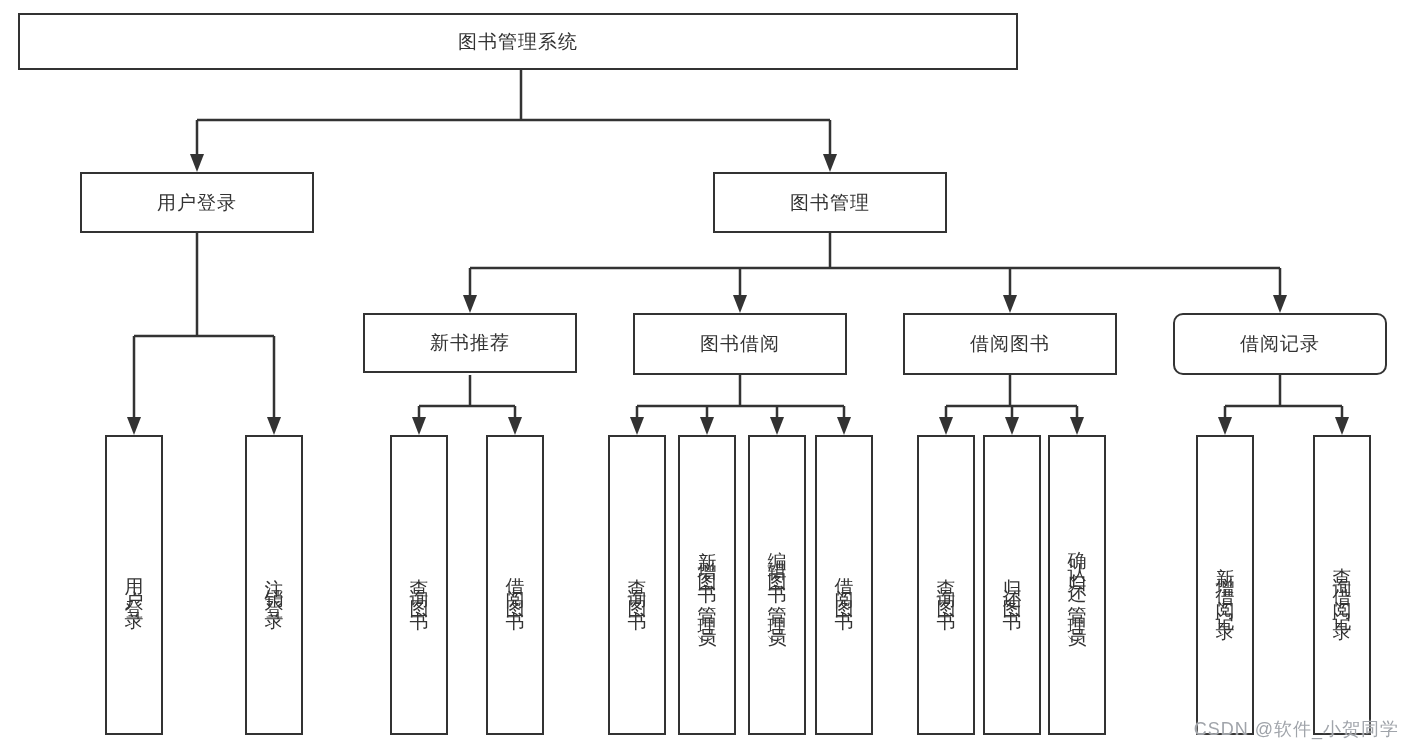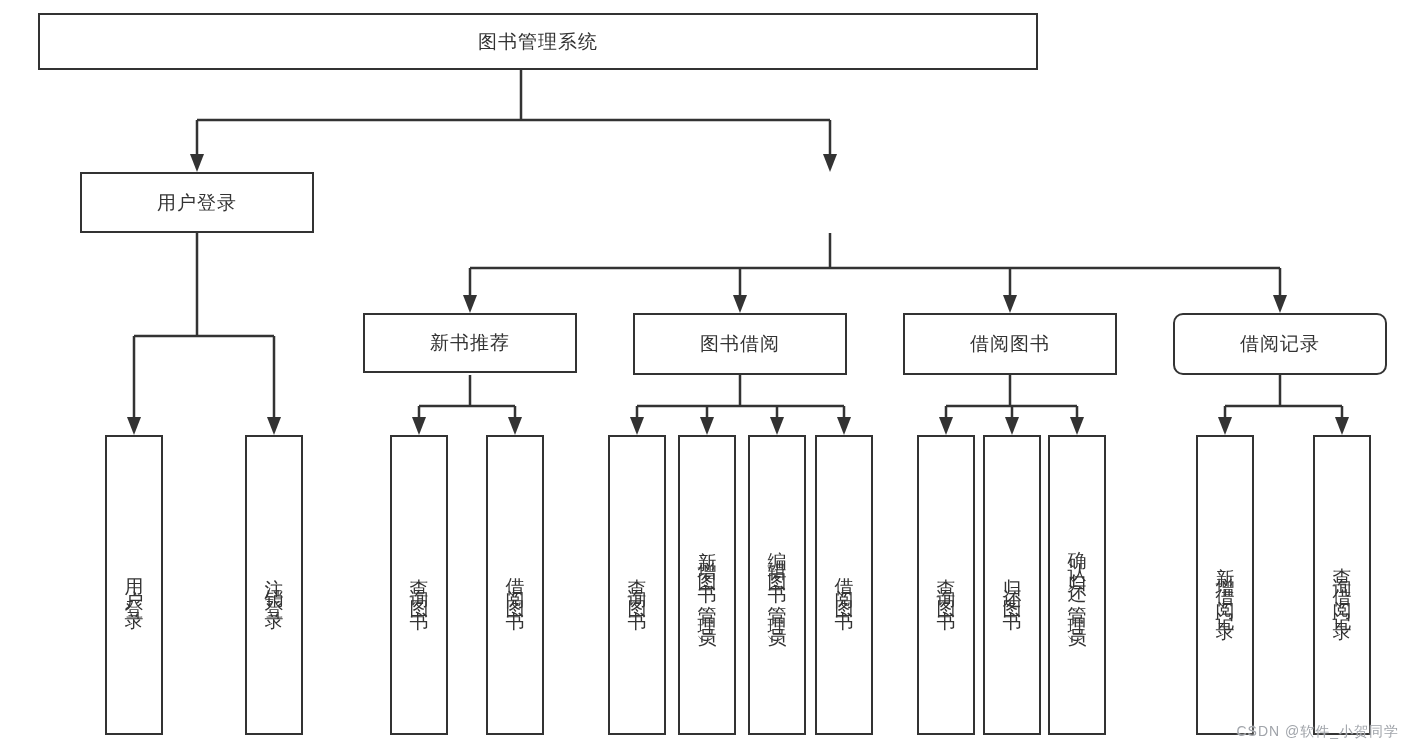--- a/index.html
+++ b/index.html
@@ -26,39 +26,39 @@
   .leaf{
     top:435px;height:300px;width:58px;
     writing-mode:vertical-rl;
     text-orientation:mixed;
     font-size:19px;
     letter-spacing:11px;
     line-height:58px;
     text-align:center;
   }
   
-  .b-root{left:38px;top:13px;width:1000px;height:57px;}
+  .b-root{left:18px;top:13px;width:1000px;height:57px;}
   .b-user-login{left:80px;top:172px;width:234px;height:61px;}
   .b-book-mgmt{left:713px;top:172px;width:234px;height:61px;}
   .b-l3-0{left:363px;top:313px;width:214px;height:60px;}
   .b-l3-1{left:633px;top:313px;width:214px;height:62px;}
   .b-l3-2{left:903px;top:313px;width:214px;height:62px;}
   .b-l3-3{left:1173px;top:313px;width:214px;height:62px;border-radius:10px;}
   
   .lf-0{left:105px;}  .lf-1{left:245px;}
   .lf-2{left:390px;}  .lf-3{left:486px;}
   .lf-4{left:608px;}  .lf-5{left:678px;}
   .lf-6{left:748px;}  .lf-7{left:815px;}
   .lf-8{left:917px;}  .lf-9{left:983px;}
   .lf-10{left:1048px;}
   .lf-11{left:1196px;} .lf-12{left:1313px;}
   .watermark{
     position:absolute;
     right:6px;bottom:6px;
-    font-size:14px;
+    font-size:18px;
     color:#a0a4aa;
     letter-spacing:1px;
     z-index:3;
     text-shadow:0 0 2px #ffffff;
   }
   .stroke{stroke:#333333;stroke-width:2.5;fill:none;}
   .arrow{fill:#333333;stroke:none;}
 </style>
 </head>
 <body>
@@ -104,20 +104,21 @@
     <g>
       <path class="stroke" d="M1280,375 V406 M1225,406 H1342 M1225,406 V417 M1342,406 V417"></path>
       <polygon class="arrow" points="1218,417 1232,417 1225,435"></polygon>
       <polygon class="arrow" points="1335,417 1349,417 1342,435"></polygon>
     </g>
   </svg>
 
   <div class="box hbox b-root">图书管理系统</div>
 
   <div class="box hbox b-user-login">用户登录</div>
+  <div class="box hbox b-book-mgmt">图书管理</div>
 
   <div class="box hbox b-l3-0">新书推荐</div>
   <div class="box hbox b-l3-1">图书借阅</div>
   <div class="box hbox b-l3-2">借阅图书</div>
   <div class="box hbox b-l3-3">借阅记录</div>
 
   <div class="box leaf lf-0">用户登录</div>
   <div class="box leaf lf-1">注销登录</div>
 
   <div class="box leaf lf-2">查询图书</div>

